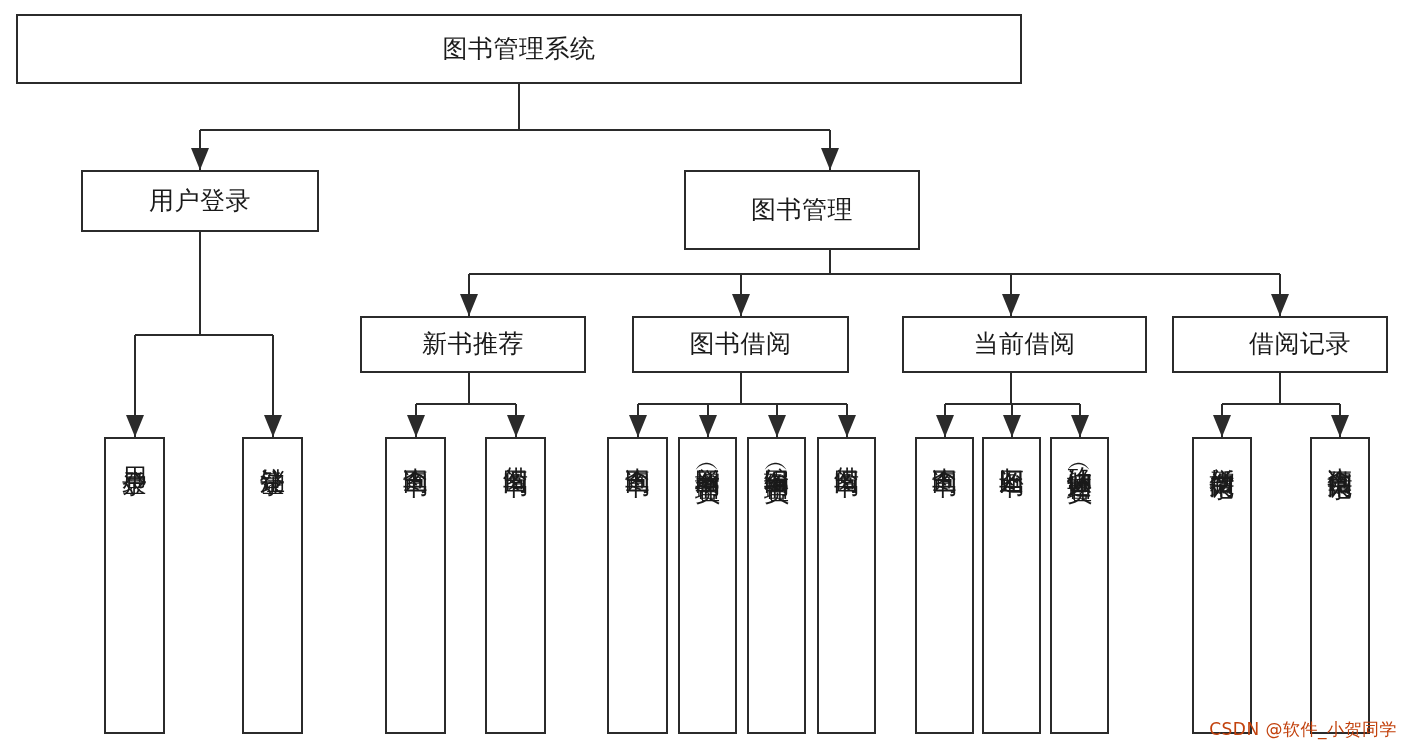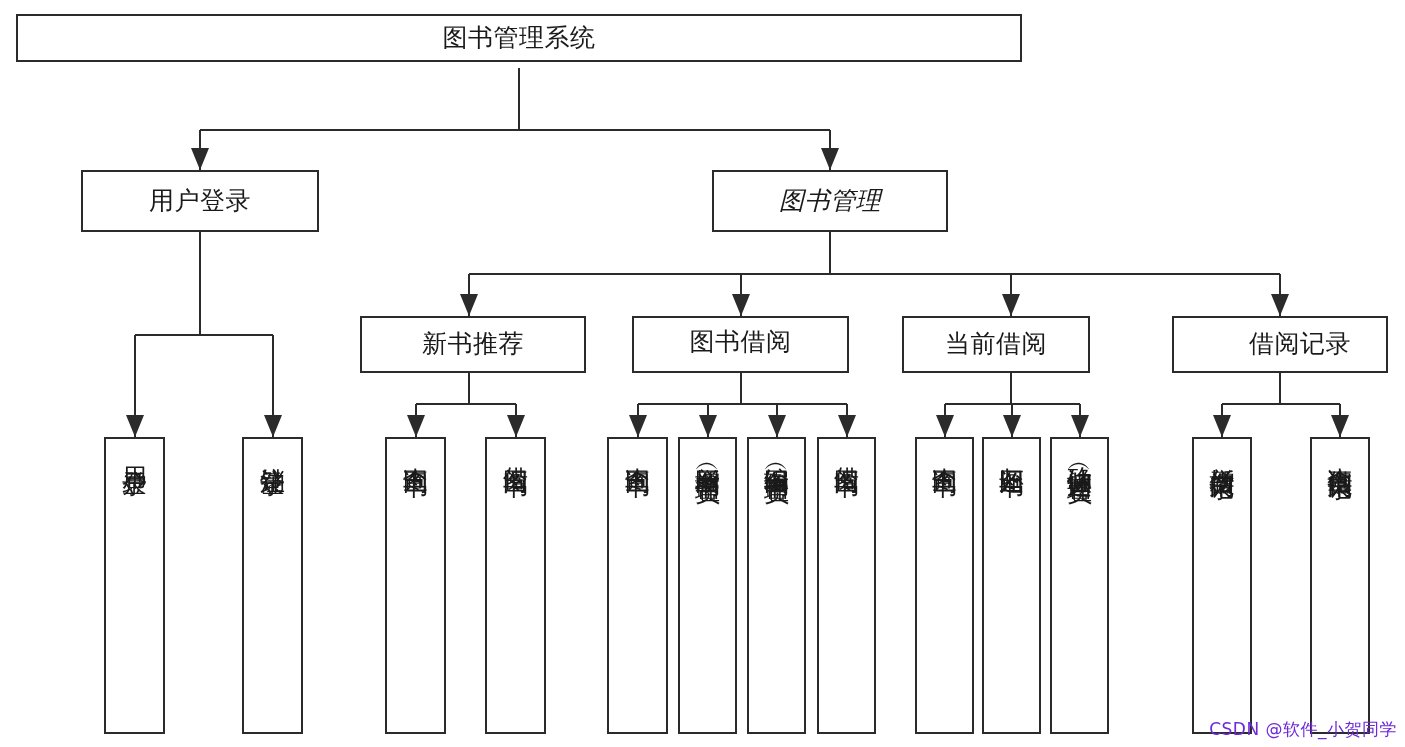--- a/index.html
+++ b/index.html
@@ -55,21 +55,21 @@
     font-size: 25px;
     line-height: 1.0;
     letter-spacing: 2px;
     white-space: nowrap;
   }
   #watermark {
     position: absolute;
     right: 8px;
     bottom: 6px;
     font-size: 17px;
-    color: #6d28d9;
+    color: #c2410c;
     letter-spacing: 0.5px;
     white-space: nowrap;
   }
 </style>
 </head>
 <body>
 
 <div id="canvas">
   <svg id="edges" viewBox="0 0 1405 747" xmlns="http://www.w3.org/2000/svg">
       <line x1="519" y1="68" x2="519" y2="130" stroke="#2b2b2b" stroke-width="2.5" shape-rendering="crispEdges"></line>
@@ -119,36 +119,36 @@
       <line x1="1080" y1="404" x2="1080" y2="437" stroke="#2b2b2b" stroke-width="2.5" shape-rendering="crispEdges"></line>
       <polygon points="1071,415 1089,415 1080,437" fill="#2b2b2b"></polygon>
       <line x1="1280" y1="373" x2="1280" y2="404" stroke="#2b2b2b" stroke-width="2.5" shape-rendering="crispEdges"></line>
       <line x1="1222" y1="404" x2="1340" y2="404" stroke="#2b2b2b" stroke-width="2.5" shape-rendering="crispEdges"></line>
       <line x1="1222" y1="404" x2="1222" y2="437" stroke="#2b2b2b" stroke-width="2.5" shape-rendering="crispEdges"></line>
       <polygon points="1213,415 1231,415 1222,437" fill="#2b2b2b"></polygon>
       <line x1="1340" y1="404" x2="1340" y2="437" stroke="#2b2b2b" stroke-width="2.5" shape-rendering="crispEdges"></line>
       <polygon points="1331,415 1349,415 1340,437" fill="#2b2b2b"></polygon>
     </svg>
   <div id="nodes">
-      <div class="node horiz" style="left: 16px; top: 14px; width: 1006px; height: 48px;">
+      <div class="node horiz" style="left: 16px; top: 14px; width: 1006px; height: 70px;">
         <span class="label">图书管理系统</span>
       </div>
       <div class="node horiz" style="left: 81px; top: 170px; width: 238px; height: 62px;">
         <span class="label">用户登录</span>
       </div>
-      <div class="node horiz" style="left: 712px; top: 170px; width: 236px; height: 62px; font-style: italic;">
+      <div class="node horiz" style="left: 684px; top: 170px; width: 236px; height: 80px;">
         <span class="label">图书管理</span>
       </div>
       <div class="node horiz" style="left: 360px; top: 316px; width: 226px; height: 57px;">
         <span class="label">新书推荐</span>
       </div>
-      <div class="node horiz" style="left: 632px; top: 316px; width: 217px; height: 57px; font-family: Liberation Mono, monospace;">
+      <div class="node horiz" style="left: 632px; top: 316px; width: 217px; height: 57px;">
         <span class="label">图书借阅</span>
       </div>
-      <div class="node horiz" style="left: 902px; top: 316px; width: 188px; height: 57px;">
+      <div class="node horiz" style="left: 902px; top: 316px; width: 245px; height: 57px;">
         <span class="label">当前借阅</span>
       </div>
       <div class="node horiz" style="left: 1172px; top: 316px; width: 216px; height: 57px; padding-left: 40px;">
         <span class="label">借阅记录</span>
       </div>
       <div class="node vert" style="left: 104px; top: 437px; width: 61px; height: 297px;">
         <span class="label">用户登录</span>
       </div>
       <div class="node vert" style="left: 242px; top: 437px; width: 61px; height: 297px;">
         <span class="label">注销登录</span>

